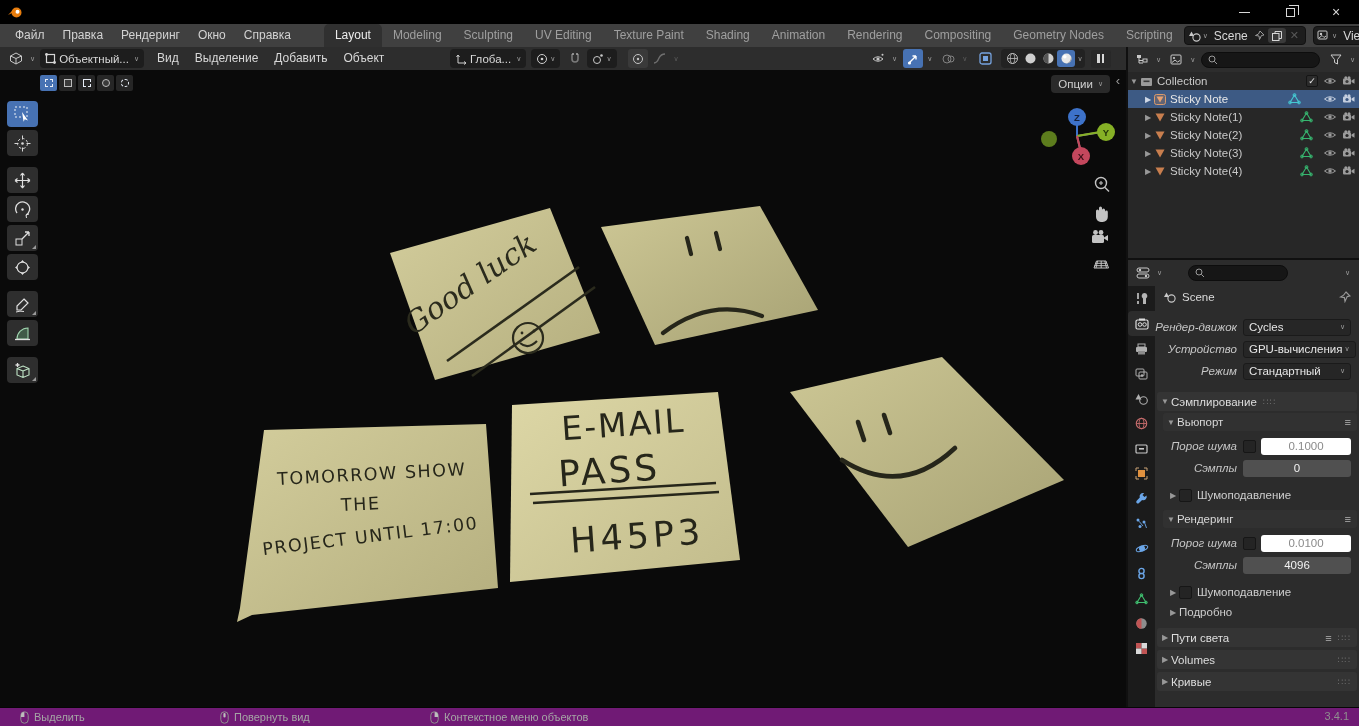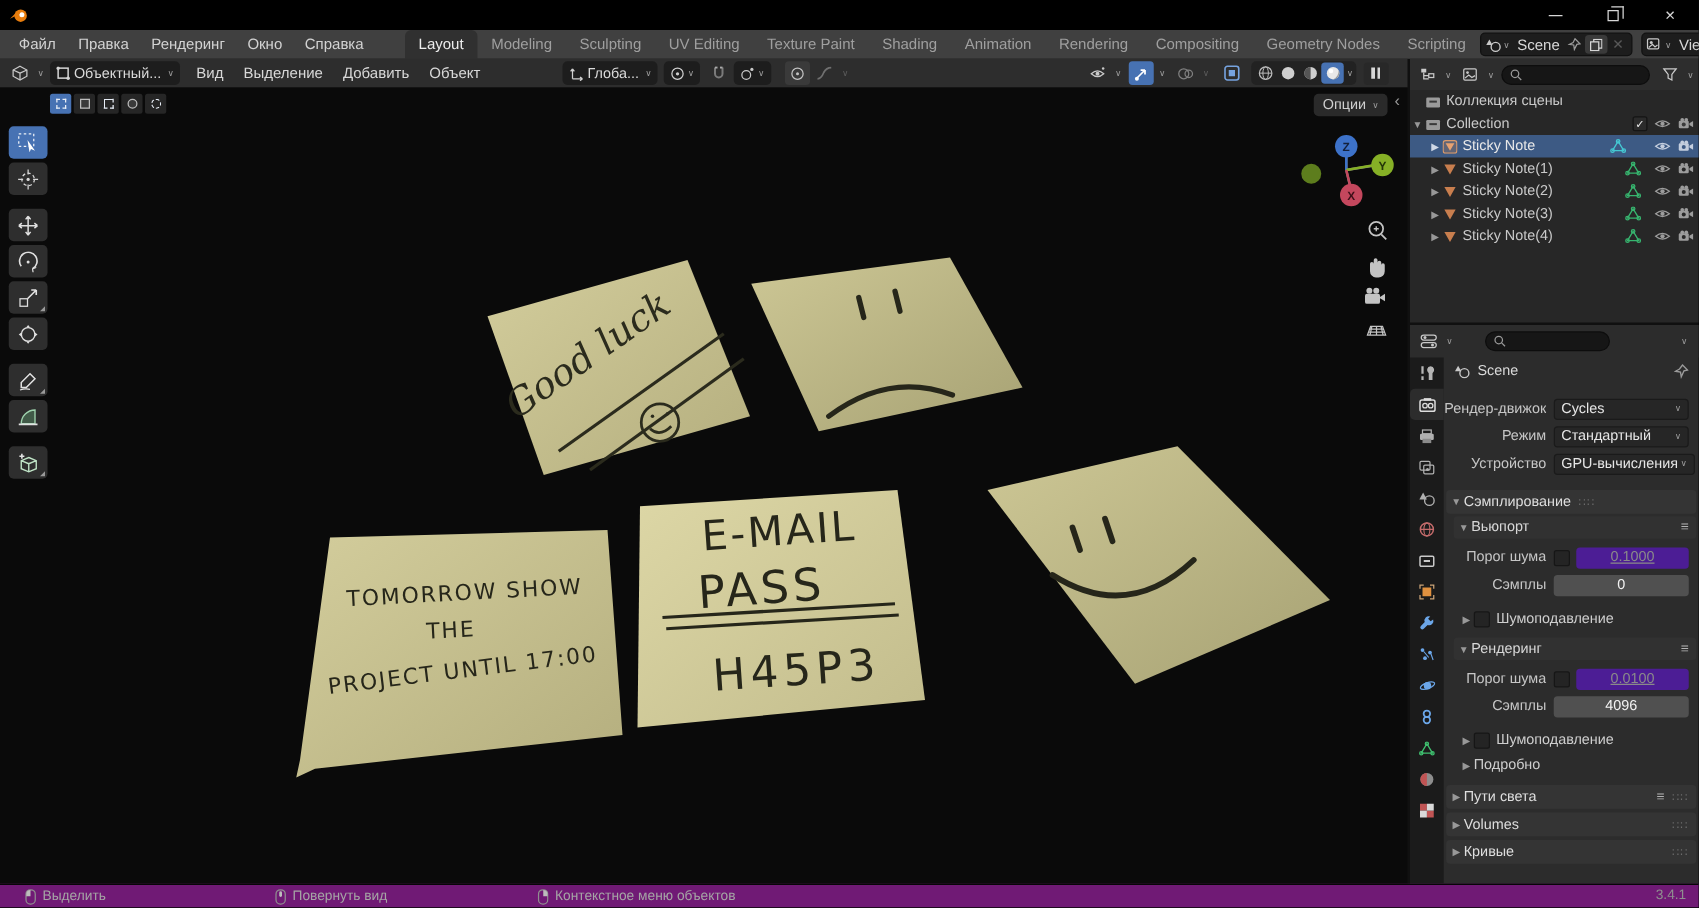--- a/index.html
+++ b/index.html
@@ -94,27 +94,27 @@
   .props { position:absolute; left:1128px; top:260px; width:231px; height:447px; background:#2c2c2c; overflow:hidden; }
   .ptabs { position:absolute; left:0; top:26px; width:27px; height:421px; background:#1b1b1b; }
   .ptab { width:27px; height:25px; display:flex; align-items:center; justify-content:center; }
   .ptab.active { background:#2c2c2c; border-radius:4px 0 0 4px; }
   .pheader { position:absolute; left:0; top:0; width:231px; height:26px; background:#2c2c2c;
              display:flex; align-items:center; padding:0 5px; }
   .pcontent { position:absolute; left:27px; top:26px; width:204px; height:421px; font-size:11.5px; }
   .crumb { display:flex; align-items:center; height:22px; padding:0 8px 0 8px; color:#dadada; }
   .prow { display:flex; align-items:center; height:22px; padding:0 8px 0 0; }
   .plabel { flex:0 0 82px; text-align:right; color:#c6c6c6; margin-right:6px; white-space:nowrap;
-            overflow:hidden; }
+            overflow:hidden;font-style:italic; }
   .dropdown { flex:1; height:17px; background:#262626; border:1px solid #1a1a1a; border-radius:3px;
               display:flex; align-items:center; padding:0 5px; color:#e6e6e6; }
   .dropdown .dtext { flex:1; white-space:nowrap; overflow:hidden; }
   .slider { flex:1; height:17px; background:#505050; border-radius:3px; color:#f2f2f2;
             display:flex; align-items:center; justify-content:center; }
-  .slider.off { background:#4c1d95; color:#8a8a8a;text-decoration:underline; }
+  .slider.off { background:#ffffff; color:#8a8a8a; }
   .cbox { width:13px; height:13px; background:#242424; border:1px solid #161616; border-radius:2px;
           margin-right:5px; flex:0 0 13px; }
   .panelband { display:flex; align-items:center; height:19px; background:#343434; border-radius:3px;
                margin:3px 2px 0 2px; padding:0 6px 0 2px; color:#dedede; }
   .subband { display:flex; align-items:center; height:18px; background:#313131; margin:2px 2px 0 8px;
              border-radius:3px; padding:0 6px 0 2px; color:#d8d8d8; }
   .grip { color:#6d6d6d; font-size:9px; letter-spacing:1px; margin-left:6px; }
   .preset { color:#b3b3b3; font-size:11px; margin-left:auto; }
   .togglerow { display:flex; align-items:center; height:20px; padding-left:12px; color:#cecece; }
 
@@ -545,28 +545,20 @@
         <svg width="18" height="17" viewBox="0 0 18 17">
             <path d="M9 4 L15 6.5 V13 L9 15.5 L3 13 V6.5 Z M9 9 V15.5 M9 9 L15 6.5 M9 9 L3 6.5" fill="none" stroke="#bfe3c6" stroke-width="1.1"></path>
             <path d="M3.5 1 v4 M1.5 3 h4" stroke="#e0e0e0" stroke-width="1.3"></path>
           </svg>
       </div>
     </div>
   </div>
 
   <div class="outliner">
     <div class="orow">
-      <span class="tri"></span>
-      <svg width="13" height="11" viewBox="0 0 13 11">
-          <rect x="1" y="2" width="11" height="8" rx="1" fill="#9a9a9a"></rect>
-          <rect x="3.5" y="4.5" width="6" height="1.6" fill="#3a3a3a"></rect>
-        </svg>
-      <span class="olabel">Коллекция сцены</span>
-    </div>
-    <div class="orow">
       <span class="tri">▼</span>
       <svg width="13" height="11" viewBox="0 0 13 11">
           <rect x="1" y="2" width="11" height="8" rx="1" fill="#9a9a9a"></rect>
           <rect x="3.5" y="4.5" width="6" height="1.6" fill="#3a3a3a"></rect>
         </svg>
       <span class="olabel">Collection</span>
       <span class="ospacer"></span>
       <div class="oicons">
         <span class="chk">✓</span>
         <svg width="14" height="10" viewBox="0 0 14 10">
@@ -863,33 +855,33 @@
       </div>
 
       <div class="prow" style="margin-top:8px">
         <span class="plabel">Рендер-движок</span>
         <span class="dropdown">
             <span class="dtext">Cycles</span>
             <span class="chev">∨</span>
           </span>
       </div>
       <div class="prow">
+        <span class="plabel">Устройство</span>
+        <span class="dropdown">
+            <span class="dtext">GPU-вычисления</span>
+            <span class="chev">∨</span>
+          </span>
+      </div>
+      <div class="prow">
         <span class="plabel">Режим</span>
         <span class="dropdown">
             <span class="dtext">Стандартный</span>
             <span class="chev">∨</span>
           </span>
       </div>
-      <div class="prow">
-        <span class="plabel">Устройство</span>
-        <span class="dropdown">
-            <span class="dtext">GPU-вычисления</span>
-            <span class="chev">∨</span>
-          </span>
-      </div>
 
       <div class="panelband" style="margin-top:10px">
         <span class="tri">▼</span>
         <span>Сэмплирование</span>
         <span class="grip">∷∷</span>
       </div>
 
       <div class="subband">
         <span class="tri">▼</span>
         <span>Вьюпорт</span>

